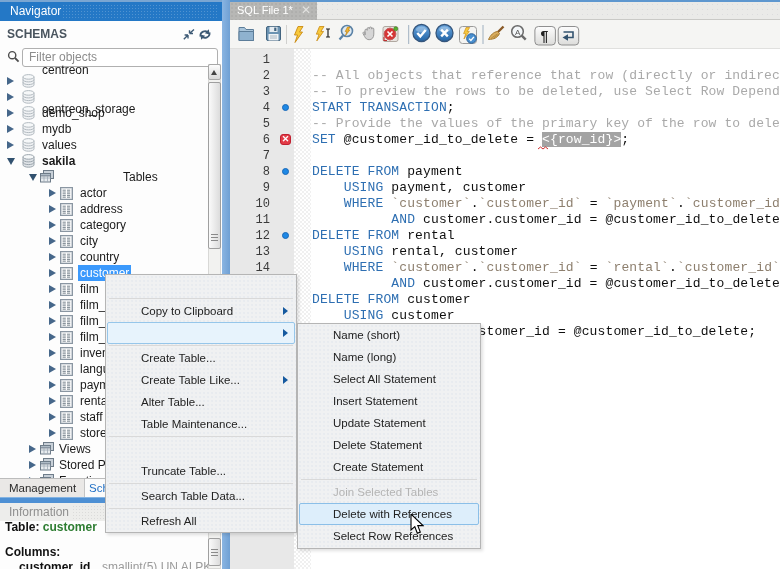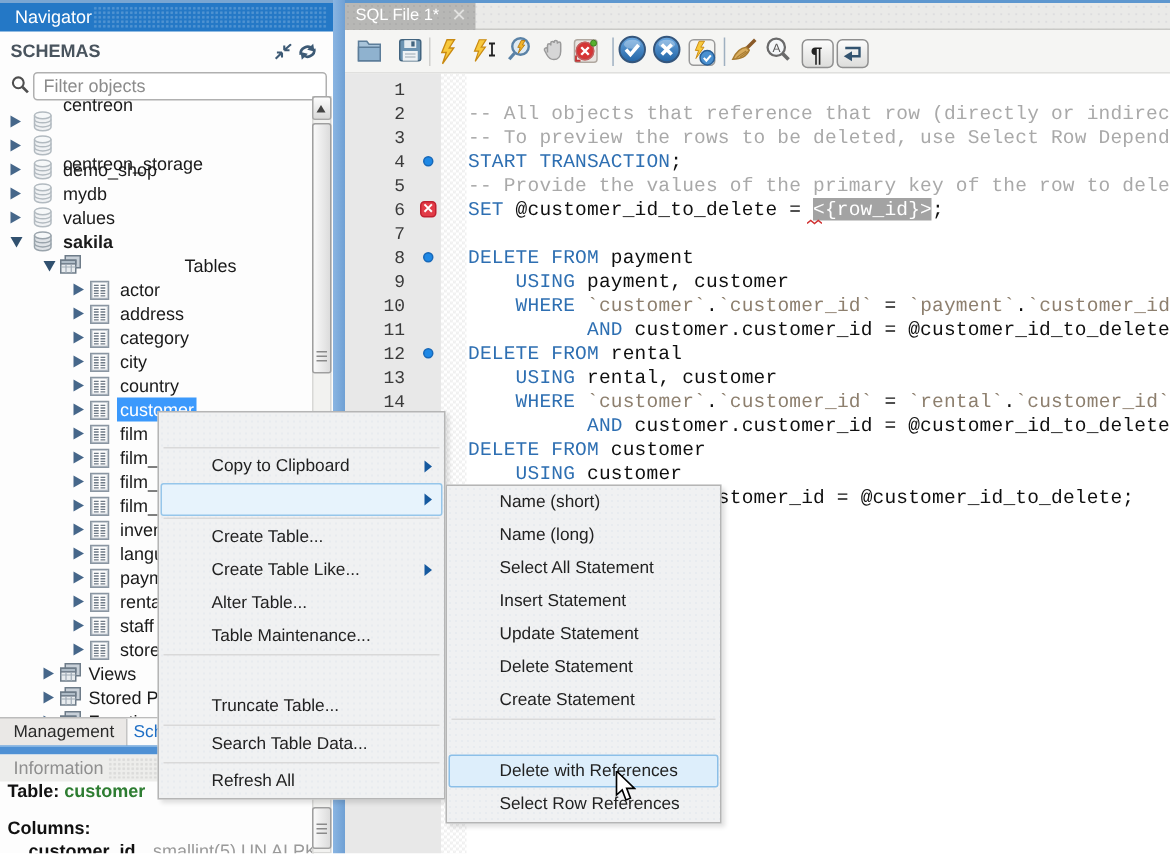--- a/index.html
+++ b/index.html
@@ -458,18 +458,19 @@
 </div>
 <div class="abs" style="left:297px;top:323px;width:184px;height:226px;background:#f0f1f2;background-image:radial-gradient(circle,rgba(130,160,200,.07) 0.8px,transparent 1px);background-size:4px 4px;border:1px solid #b5b5b5;box-shadow:2px 2px 3px rgba(0,0,0,.12)">
 <div class="mi" style="top:0px">Name (short)</div>
 <div class="mi" style="top:22px">Name (long)</div>
 <div class="mi" style="top:44px">Select All Statement</div>
 <div class="mi" style="top:66px">Insert Statement</div>
 <div class="mi" style="top:88px">Update Statement</div>
 <div class="mi" style="top:132px">Create Statement</div>
 <div class="mi" style="top:110px">Delete Statement</div>
 <div class="sep" style="top:155px"></div>
+<div class="mi" style="top:157px;color:#b4b4b4">Join Selected Tables</div>
 <div class="abs" style="left:1px;top:179px;width:180px;height:22px;background:#ddeefb;border:1px solid #8bbfe8;border-radius:2px"></div>
 <div class="mi" style="top:179px">Delete with References</div>
 <div class="mi" style="top:201px">Select Row References</div>
 </div>
 <svg class="abs" style="left:410px;top:514px" width="14" height="22" viewBox="0 0 14 22">
 <polygon points="1,0 1,16 4.8,12.6 7.3,19.3 10.3,18.1 7.8,11.6 13,11.6" fill="#fff" stroke="#000" stroke-width="1.1"></polygon>
   </svg>
 </body></html>

